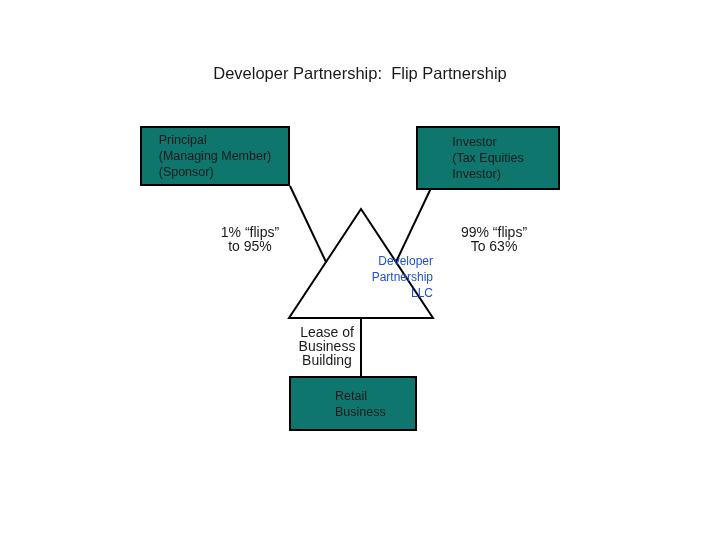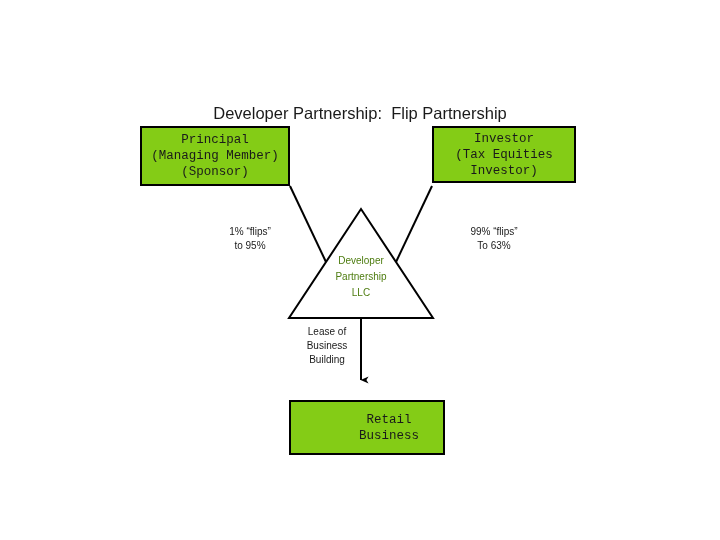--- a/index.html
+++ b/index.html
@@ -21,88 +21,85 @@
   #title {
     position: absolute;
     left: 0;
     top: 63px;
     width: 720px;
     text-align: center;
     font-size: 16.5px;
     line-height: 20px;
     color: #1a1a1a;
     white-space: pre;
-    margin-top: 40px;
   }
 
   
   .node-box {
     position: absolute;
     box-sizing: border-box;
     border: 2px solid #000000;
-    background: #84cc16;
+    background: #0f766e;
     display: flex;
     align-items: center;
     justify-content: center;
-    text-align: center;
     font-size: 12.5px;
     line-height: 16px;
     color: #1a1a1a;
-    font-family: Liberation Mono, monospace;
   }
   .node-box .lines {
     white-space: pre-line;
   }
 
   #box-principal {
     left: 140px;
     top: 126px;
     width: 150px;
     height: 60px;
   }
   #box-investor {
-    left: 432px;
+    left: 416px;
     top: 126px;
     width: 144px;
-    height: 57px;
+    height: 64px;
   }
   #box-retail {
     left: 289px;
-    top: 400px;
-    width: 156px;
+    top: 376px;
+    width: 128px;
     height: 55px;
     padding-left: 44px;
   }
 
   
   #edges {
     position: absolute;
     left: 0;
     top: 0;
     width: 720px;
     height: 540px;
   }
 
   
   #triangle-label {
     position: absolute;
     left: 289px;
     top: 253px;
     width: 144px;
-    text-align: center;
-    font-size: 10px;
+    text-align: right;
+    font-size: 12px;
     line-height: 16px;
-    color: #4d7c0f;
+    color: #1d4ed8;
     white-space: pre-line;
   }
 
   
   .edge-label {
     position: absolute;
-    font-size: 10px;
+    font-size: 14px;
     line-height: 14px;
     color: #1a1a1a;
     text-align: center;
     white-space: pre-line;
   }
   #label-left-flip {
     left: 193px;
     top: 225px;
     width: 114px;
   }

